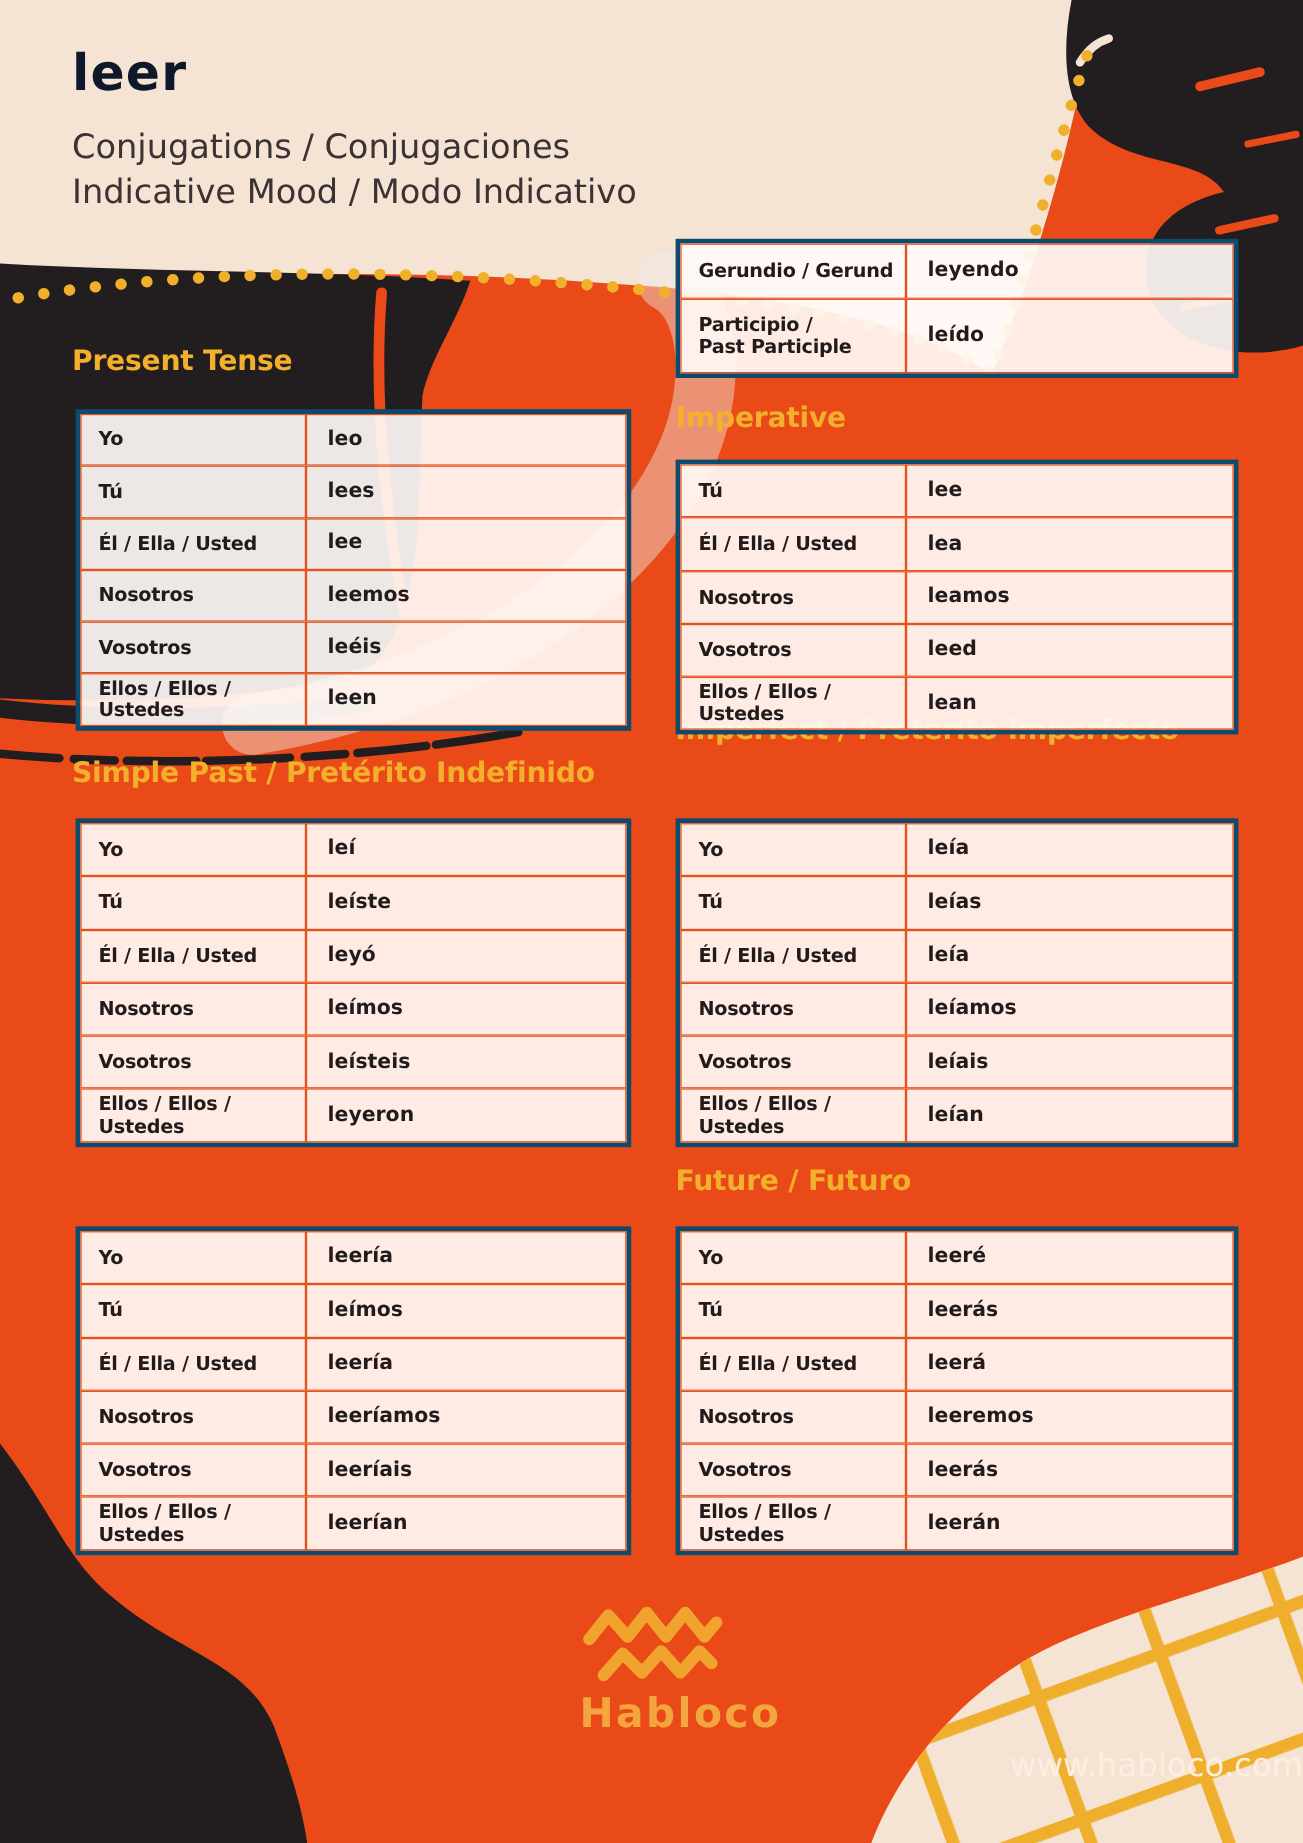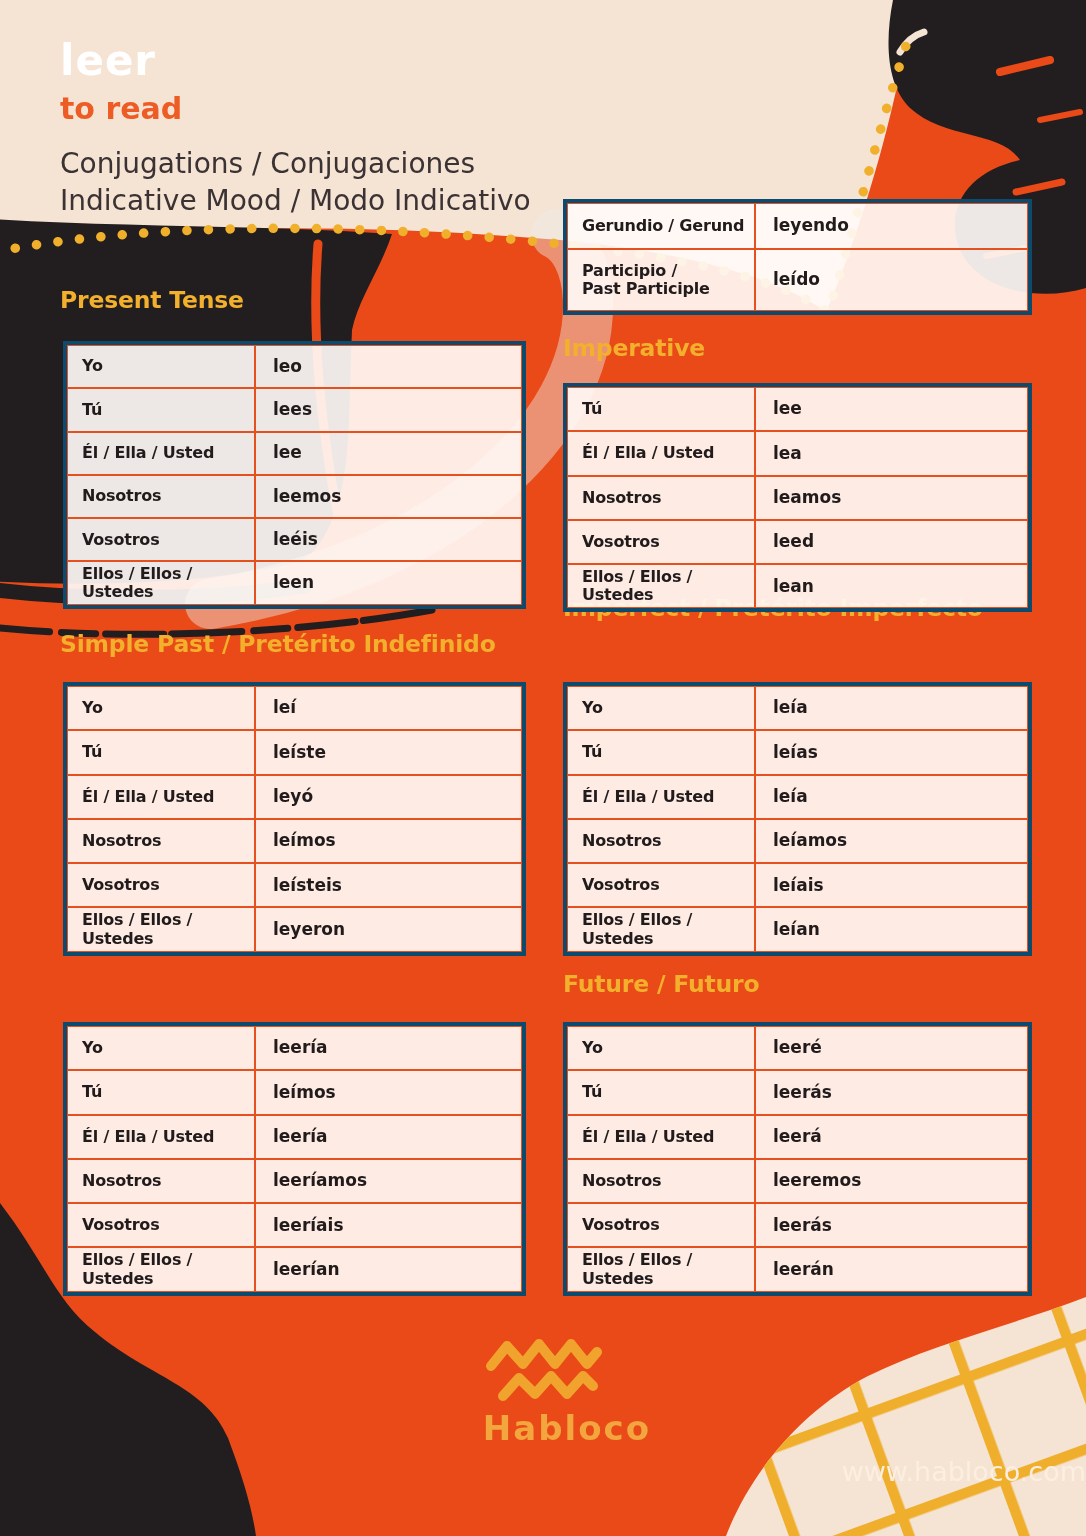--- a/index.html
+++ b/index.html
@@ -6,21 +6,21 @@
   .page{
     position:relative;width:1086px;height:1536px;overflow:hidden;
     background:#E94A17;
     font-family:"DejaVu Sans","Liberation Sans",sans-serif;
   }
   .bg{position:absolute;left:0;top:0;z-index:0;}
   .content{position:absolute;left:0;top:0;width:100%;height:100%;z-index:1;}
 
   
   .hdr{position:absolute;left:60px;top:36px;}
-  .verb{font-size:42px;font-weight:bold;color:#ffffff;letter-spacing:1px;}
+  .verb{font-size:42px;font-weight:bold;color:#0f172a;letter-spacing:1px;}
   .translation{font-size:30px;font-weight:bold;color:#ED5C25;margin-top:6px;}
   .subtitle{font-size:28px;color:#3A3233;margin-top:20px;line-height:1.32;white-space:pre-line;}
 
   
   .h-sec{position:absolute;font-size:23.5px;font-weight:bold;color:#F2B02C;
          letter-spacing:-0.2px;white-space:nowrap;}
   #h-present{left:60px;top:286px;}
   #h-imperative{left:563px;top:334px;}
   #h-past{left:60px;top:630px;}
   #h-imperfect{left:563px;top:594px;}
@@ -98,21 +98,20 @@
     <g>
       <path d="M1086 1297 C1010 1326 930 1345 868 1376 C806 1408 752 1468 726 1536 L1086 1536 Z" fill="#F5E3D3"></path>
       <rect x="690" y="1270" width="400" height="270" fill="url(#grid)" clip-path="url(#cornerclip)"></rect>
     </g>
   </svg>
 
   <div class="content">
 
     <div class="hdr">
       <div class="verb">leer</div>
-      <div class="translation">to read</div>
       <div class="subtitle">Conjugations / Conjugaciones
 Indicative Mood / Modo Indicativo</div>
     </div>
 
     <div class="ctable" id="t-nonfinite">
         <div class="trow"><div class="cell label">Gerundio / Gerund</div><div class="cell value">leyendo</div></div>
         <div class="trow"><div class="cell label">Participio /
 Past Participle</div><div class="cell value">leído</div></div>
       </div>
 

